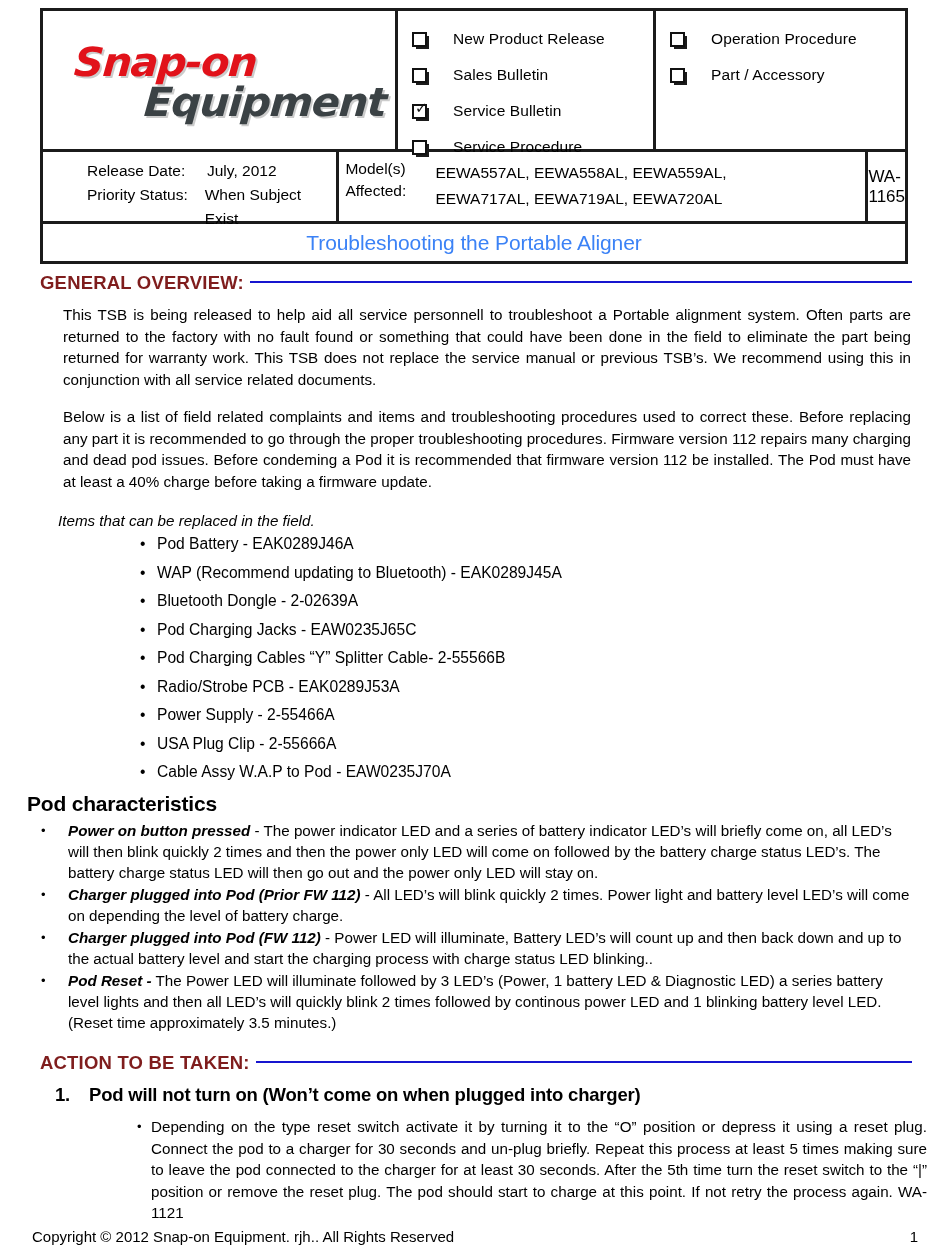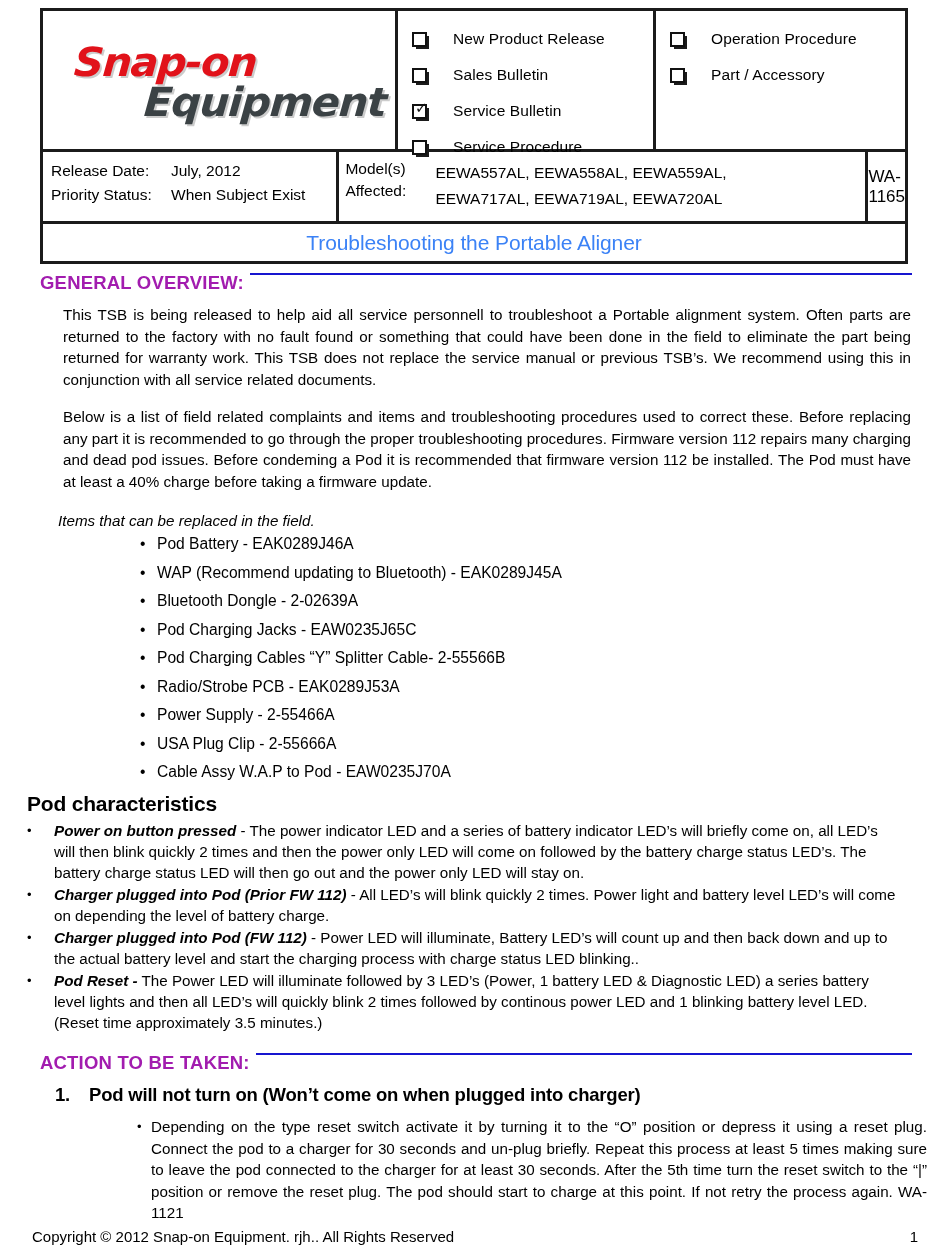--- a/index.html
+++ b/index.html
@@ -135,21 +135,21 @@
     width: 298px;
     border-right: 3px solid #1b1b1b;
     box-sizing: border-box;
     padding: 7px 0 0 8px;
   }
   .rel-line {
     display: flex;
     font-size: 15.5px;
     line-height: 24px;
   }
-  .rel-label { width: 120px; }
+  .rel-label { width: 120px; margin-left: 36px; }
   .model-cell {
     width: 532px;
     border-right: 3px solid #1b1b1b;
     box-sizing: border-box;
     display: flex;
     padding: 6px 0 0 6px;
   }
   .model-lab {
     font-size: 15.5px;
     line-height: 22px;
@@ -187,26 +187,26 @@
   }
 
   
   .body-area {
     position: absolute;
     left: 0;
     top: 272px;
     width: 950px;
   }
   .sec-head {
-    color: #a21caf;
+    color: #7f1d1d;
     font-size: 18.5px;
     font-weight: bold;
     letter-spacing: 0.2px;
     display: flex;
-    align-items: flex-start;
+    align-items: center;
   }
   .sec-head .rule {
     flex: 1;
     border-bottom: 2px solid #1715cf;
     margin-left: 6px;
     margin-bottom: 4px;
     height: 1px;
   }
 
   .para {
@@ -406,21 +406,21 @@
       <li>Pod Charging Jacks - EAW0235J65C</li>
       <li>Pod Charging Cables “Y” Splitter Cable- 2-55566B</li>
       <li>Radio/Strobe PCB - EAK0289J53A</li>
       <li>Power Supply - 2-55466A</li>
       <li>USA Plug Clip - 2-55666A</li>
       <li>Cable Assy W.A.P to Pod - EAW0235J70A</li>
     </ul>
 
     <div class="h2" style="position:absolute; left:27px; top:520px;">Pod characteristics</div>
 
-    <ul class="char-list" style="position:absolute; left:24px; top:548px; width:875px;">
+    <ul class="char-list" style="position:absolute; left:38px; top:548px; width:875px;">
       <li>
         <span class="lead">Power on button pressed</span><span> - The power indicator LED and a series of battery indicator LED’s will briefly come on, all LED’s will then blink quickly 2 times and then the power only LED will come on followed by the battery charge status LED’s.  The battery charge status LED will then go out and the power only LED will stay on.</span>
       </li>
       <li>
         <span class="lead">Charger plugged into Pod (Prior FW 112)</span><span> -  All LED’s will blink quickly 2 times.  Power light and battery level LED’s will come on depending the level of battery charge.</span>
       </li>
       <li>
         <span class="lead">Charger plugged into Pod (FW 112)</span><span> -  Power LED will illuminate, Battery LED’s will count up and then back down and up to the actual battery level and start the charging process with charge status LED blinking..</span>
       </li>
       <li>

